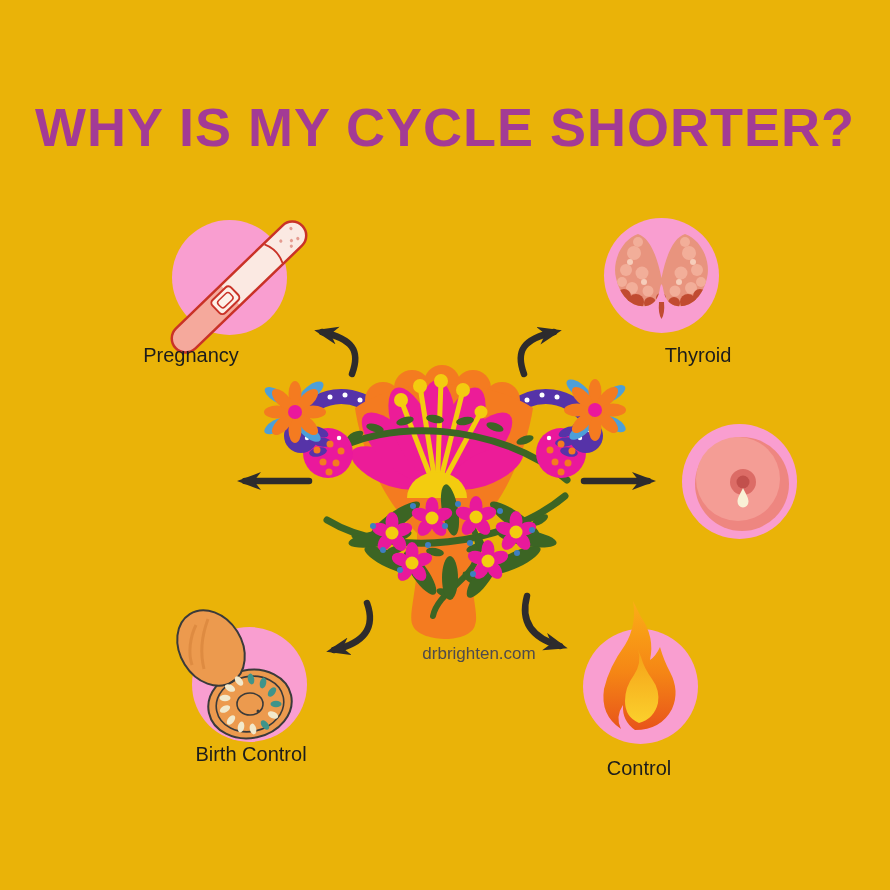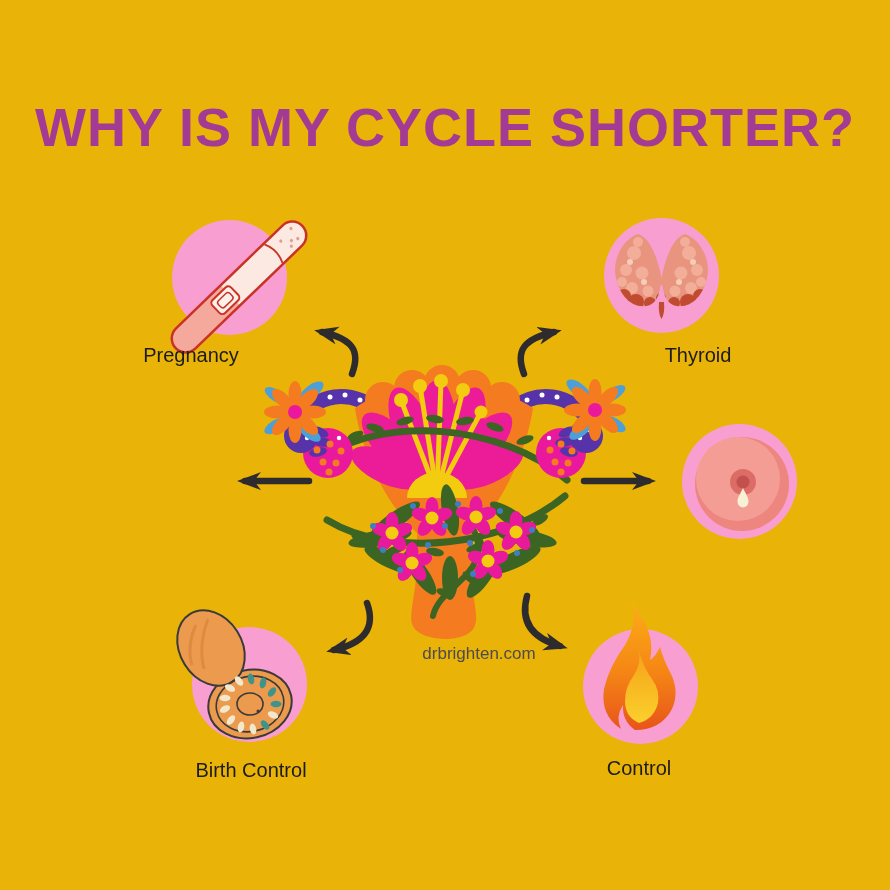--- a/index.html
+++ b/index.html
@@ -8,21 +8,21 @@
   .title{position:absolute;left:445px;top:96px;transform:translateX(-50%);
          font-size:54px;font-weight:bold;letter-spacing:1px;color:#a33b95;white-space:nowrap;}
   .node{position:absolute;width:115px;height:115px;}
   .bubble{position:absolute;inset:0;border-radius:50%;background:#f99ed0;}
   .icon-svg{position:absolute;}
   .label{position:absolute;transform:translateX(-50%);font-size:20px;color:#1c1c1c;white-space:nowrap;}
   .node-pregnancy{left:172px;top:220px;}   .node-pregnancy .label{left:19px;top:124px;}
   .node-thyroid{left:604px;top:218px;}     .node-thyroid .label{left:94px;top:126px;}
   .node-overexercise{left:90px;top:424px;} .node-overexercise .label{left:58px;top:121px;}
   .node-breastfeeding{left:682px;top:424px;}.node-breastfeeding .label{left:60px;top:122px;}
-  .node-birthcontrol{left:192px;top:627px;}.node-birthcontrol .label{left:59px;top:132px;}
+  .node-birthcontrol{left:192px;top:627px;}.node-birthcontrol .label{left:59px;top:116px;}
   .node-stress{left:583px;top:629px;}      .node-stress .label{left:56px;top:128px;}
   .watermark{position:absolute;left:443px;top:644px;transform:translateX(-50%);
              font-size:17px;color:#4f4a4c;margin-left:36px;}
   .arrows,.uterus{position:absolute;pointer-events:none;}
 </style>
 </head>
 <body>
 
 <div class="canvas">
 

